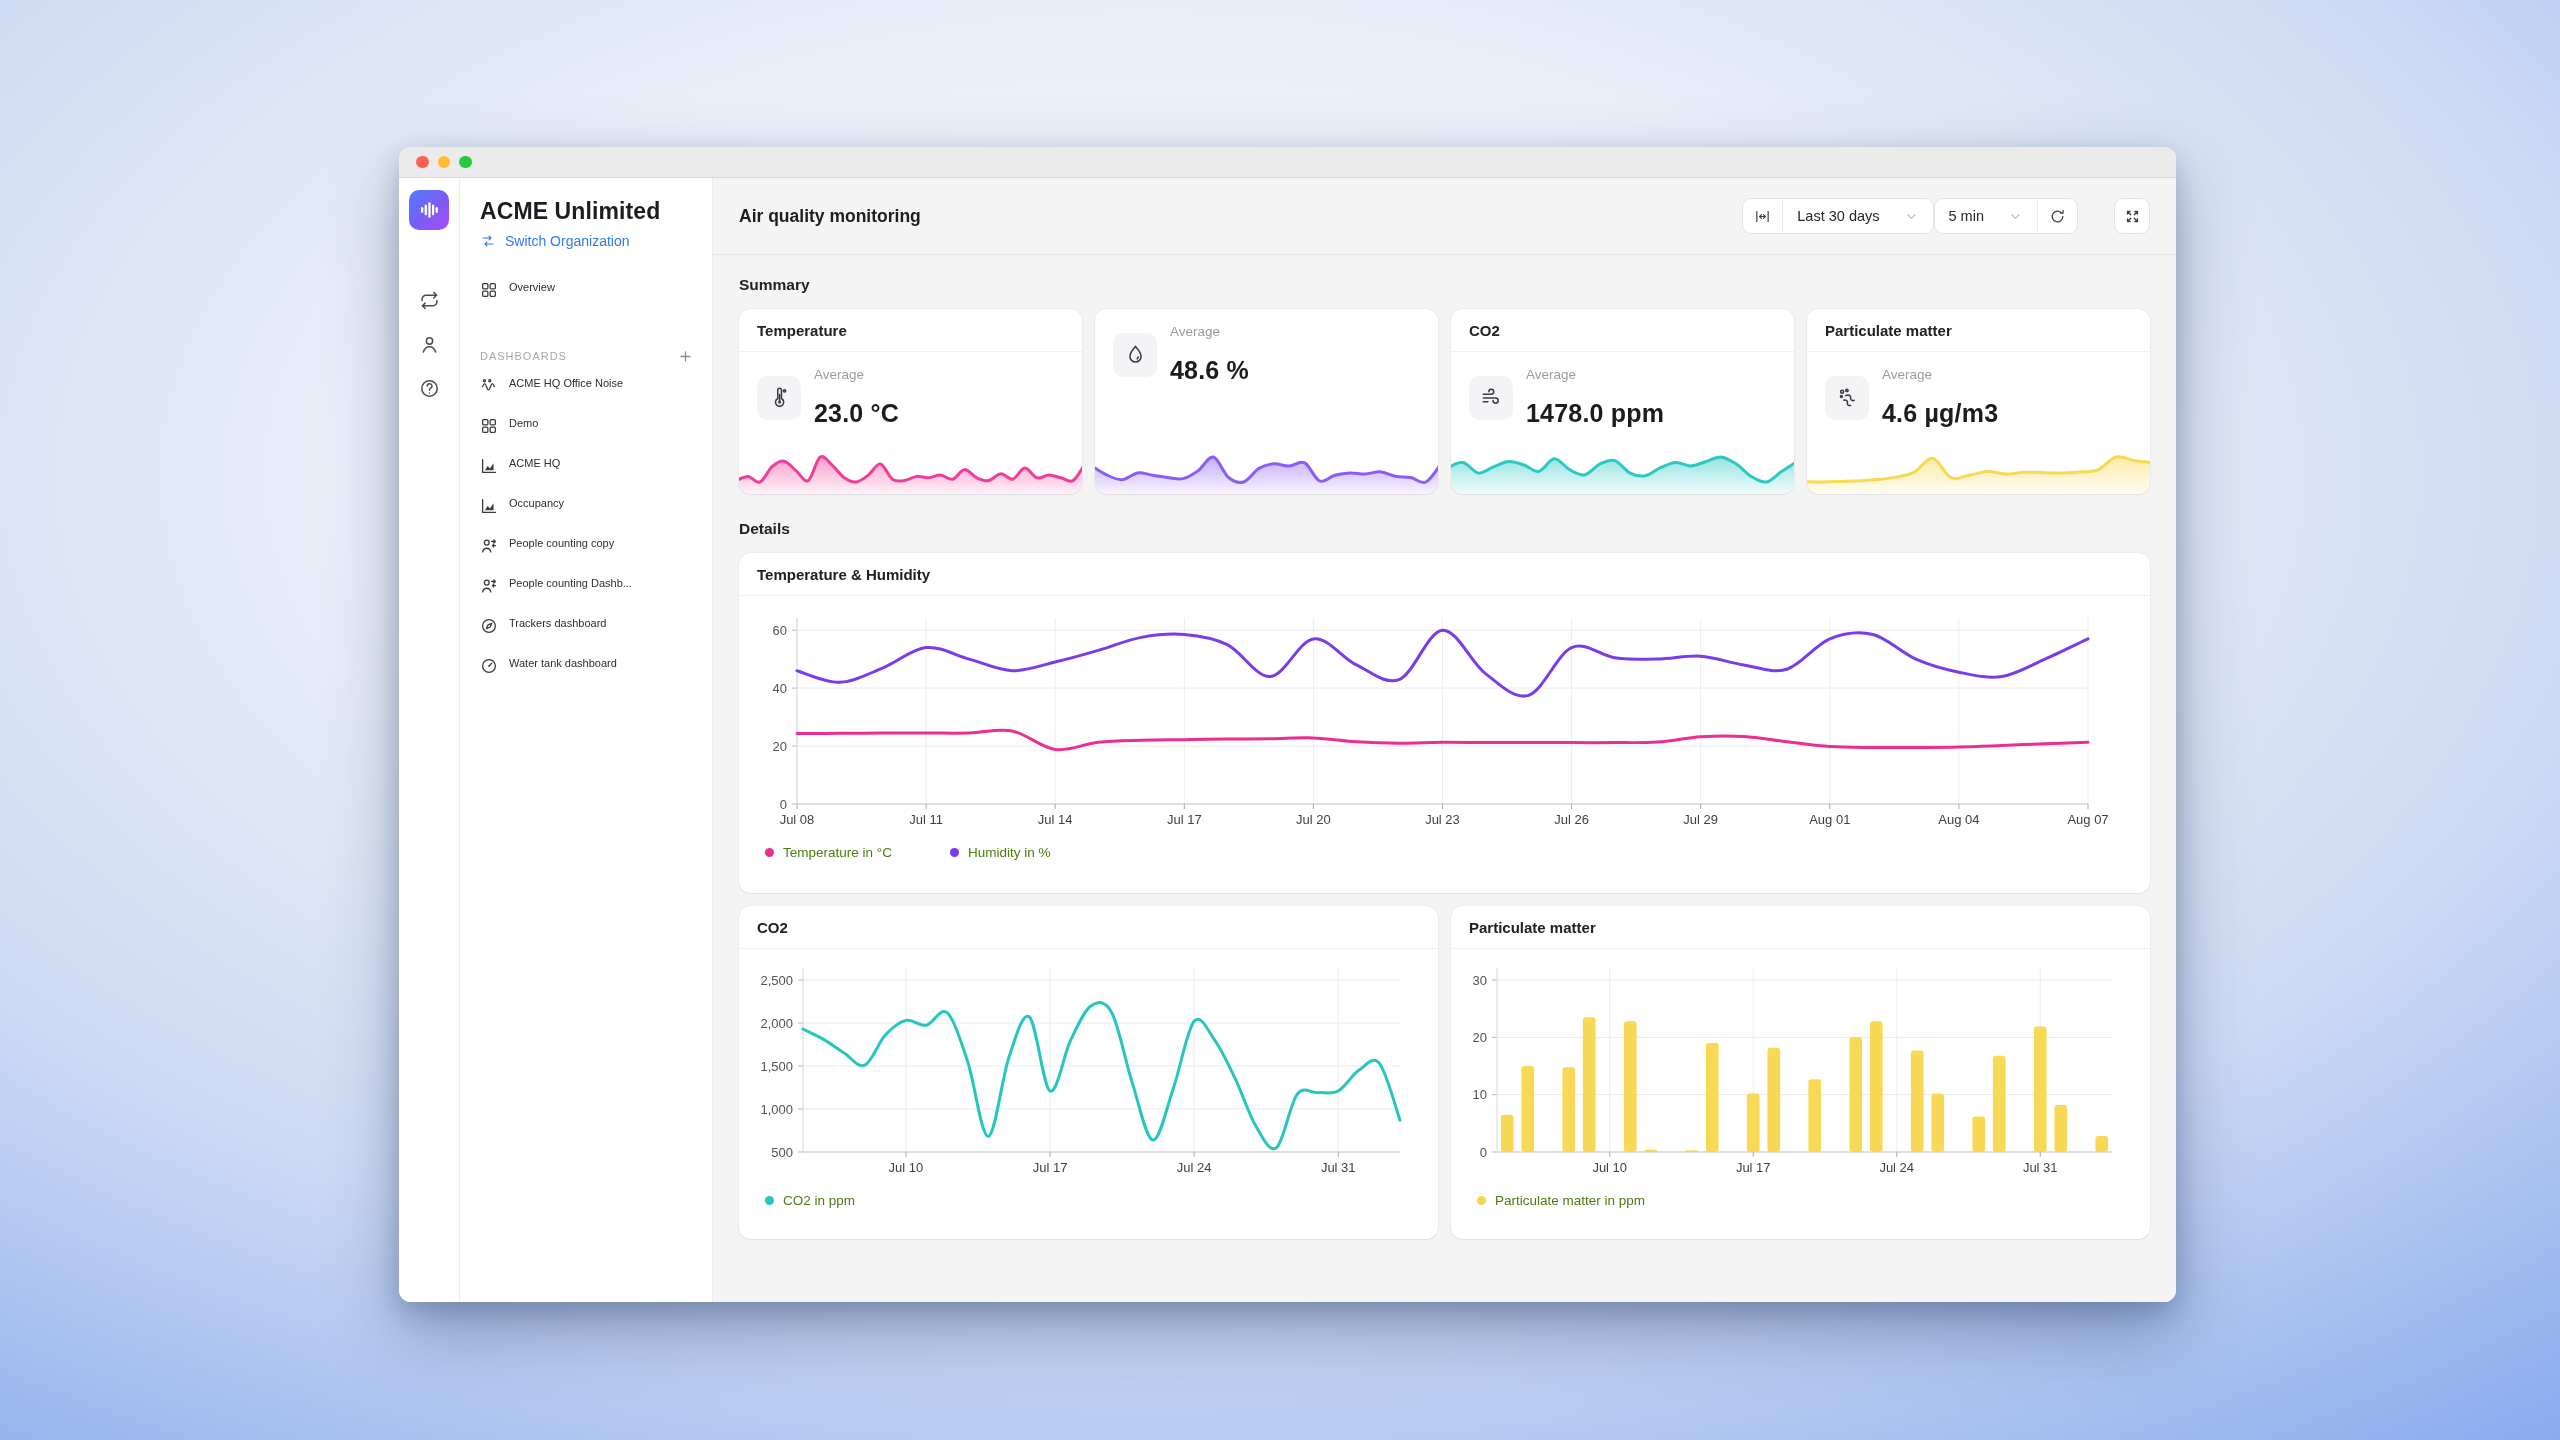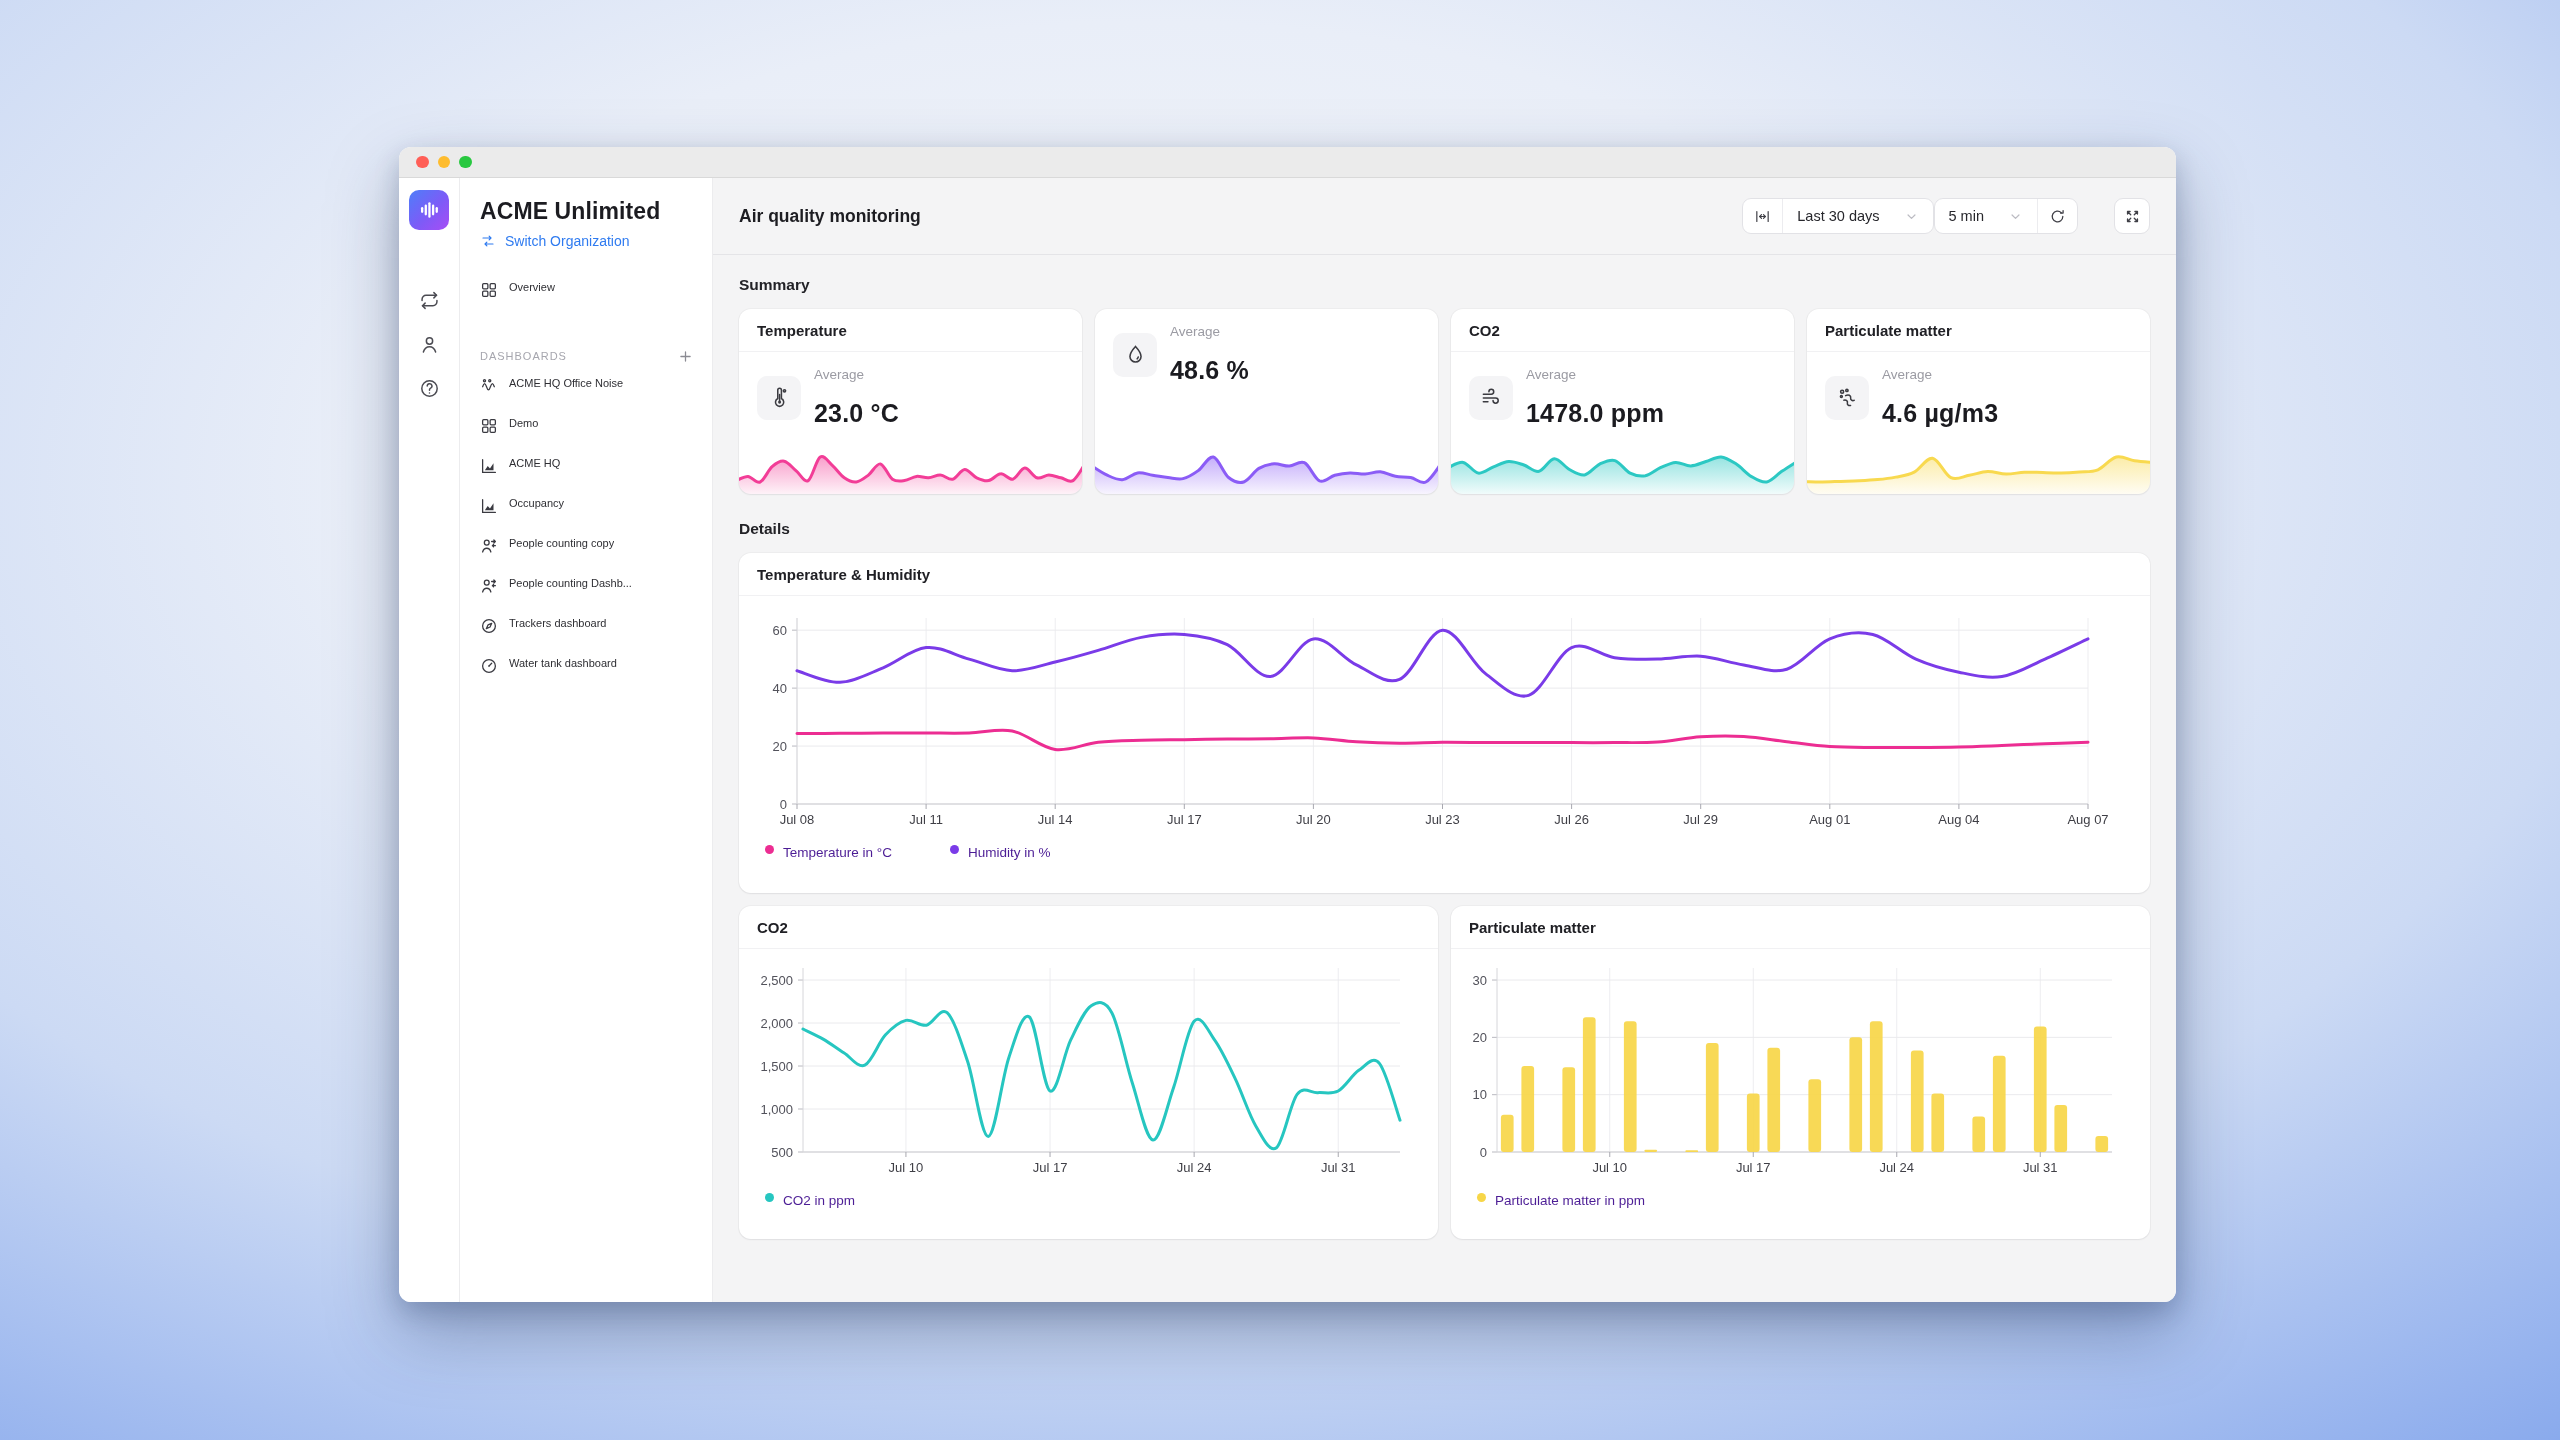--- a/index.html
+++ b/index.html
@@ -75,21 +75,21 @@
   .avg-label { font-size:13.5px; color:#9b9ba3; }
   .value { font-size:25px; font-weight:700; color:#1b1b20; margin-top:17px; letter-spacing:.2px; }
   .spark { position:absolute; left:0; right:0; bottom:0; height:46px; }
 
   .big-card { margin-top:15px; height:340px; }
   .chart-box { height:232px; margin:6px 10px 0 8px; }
   .bottom-row { display:grid; grid-template-columns:1fr 1fr; gap:13px; margin-top:13px; }
   .bot-card { height:333px; }
   .chart-box2 { height:228px; margin:5px 12px 0 6px; }
   .legend { display:flex; gap:58px; padding:11px 0 0 26px; }
-  .legend-item { display:flex; align-items:flex-start; gap:9px; font-size:13.5px; color:#4c1d95; cursor:pointer; }
+  .legend-item { display:flex; align-items:center; gap:9px; font-size:13.5px; color:#4d7c0f; cursor:pointer; }
   .dot { width:9px; height:9px; border-radius:50%; flex:none; }
 </style>
 </head>
 <body>
 
 <div class="desktop">
   <div class="window">
 
     <div class="titlebar">
       <button class="tl red"></button>

